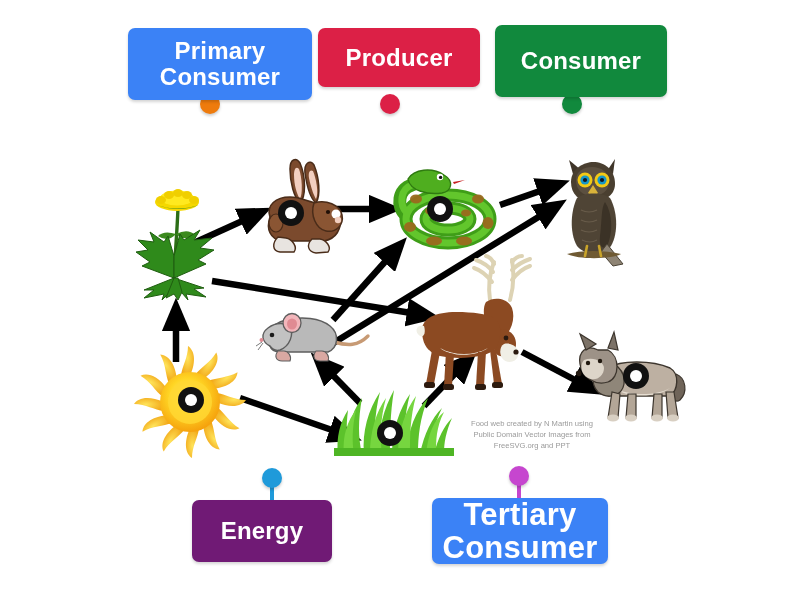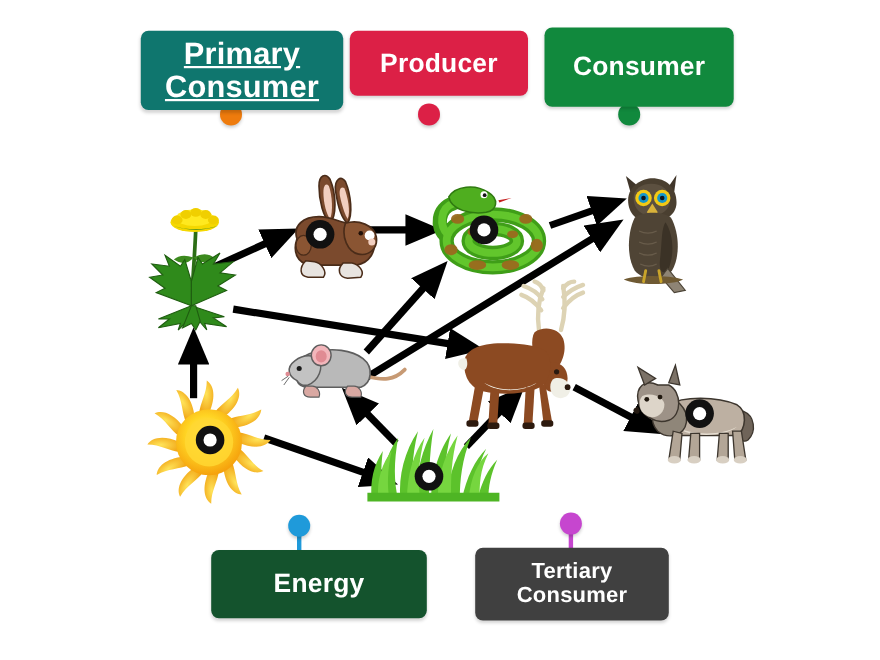--- a/index.html
+++ b/index.html
@@ -398,50 +398,55 @@
         <path d="M10 78 C8 60 14 44 22 34 C18 52 18 66 20 78z"></path>
         <path d="M36 78 C36 56 42 36 52 22 C46 44 46 62 48 78z"></path>
         <path d="M64 78 C64 54 72 34 82 20 C76 42 76 60 76 78z"></path>
         <path d="M92 78 C94 58 100 44 110 36 C102 52 102 64 102 78z"></path>
       </g>
       <path d="M0 72 L120 72 L120 80 L0 80z" fill="#4eb524"></path>
     </svg>
   </div>
   <div class="target" style="left:377px;top:420px;"></div>
 
+  <div class="credits" style="left:462px;top:418px;width:140px;">
+    <div>Food web created by N Martin using</div>
+    <div>Public Domain Vector Images from</div>
+    <div>FreeSVG.org and PPT</div>
+  </div>
 
   <div id="label-layer">
       <div class="stem" style="background: rgb(238, 123, 13); left: 208px; top: 96px; height: 12px;"></div>
       <div class="knob" style="background: rgb(238, 123, 13); left: 200px; top: 94px;"></div>
-      <div class="label-box" style="background: #0f766e; left: 128px; top: 28px; width: 184px; height: 72px; font-size: 28px; text-decoration: underline;">
+      <div class="label-box" style="background: #3b82f6; left: 128px; top: 28px; width: 184px; height: 72px; font-size: 24px;">
         <span class="label-text">
           <div>Primary</div>
           <div>Consumer</div>
         </span>
       </div>
       <div class="stem" style="background: rgb(220, 32, 70); left: 388px; top: 96px; height: 12px;"></div>
       <div class="knob" style="background: rgb(220, 32, 70); left: 380px; top: 94px;"></div>
       <div class="label-box" style="background: rgb(220, 32, 70); left: 318px; top: 28px; width: 162px; height: 59px; font-size: 24px;">
         <span class="label-text">Producer</span>
       </div>
       <div class="stem" style="background: rgb(17, 137, 61); left: 570px; top: 93px; height: 15px;"></div>
       <div class="knob" style="background: rgb(17, 137, 61); left: 562px; top: 94px;"></div>
       <div class="label-box" style="background: rgb(17, 137, 61); left: 495px; top: 25px; width: 172px; height: 72px; font-size: 24px;">
         <span class="label-text">
           <div>Consumer</div>
         </span>
       </div>
       <div class="stem" style="background: rgb(31, 154, 218); left: 270px; top: 478px; height: 28px;"></div>
       <div class="knob" style="background: rgb(31, 154, 218); left: 262px; top: 468px;"></div>
-      <div class="label-box" style="background: #14532d; left: 192px; top: 500px; width: 196px; height: 62px; font-size: 24px;">
+      <div class="label-box" style="background: #701a75; left: 192px; top: 500px; width: 140px; height: 62px; font-size: 24px;">
         <span class="label-text">Energy</span>
       </div>
       <div class="stem" style="background: rgb(198, 70, 207); left: 517px; top: 476px; height: 28px;"></div>
       <div class="knob" style="background: rgb(198, 70, 207); left: 509px; top: 466px;"></div>
-      <div class="label-box" style="background: #404040; left: 432px; top: 498px; width: 176px; height: 66px; font-size: 20px;">
+      <div class="label-box" style="background: #3b82f6; left: 432px; top: 498px; width: 176px; height: 66px; font-size: 31px;">
         <span class="label-text">
           <div>Tertiary</div>
           <div>Consumer</div>
         </span>
       </div>
     </div>
 
 </div>
 
 </body></html>

